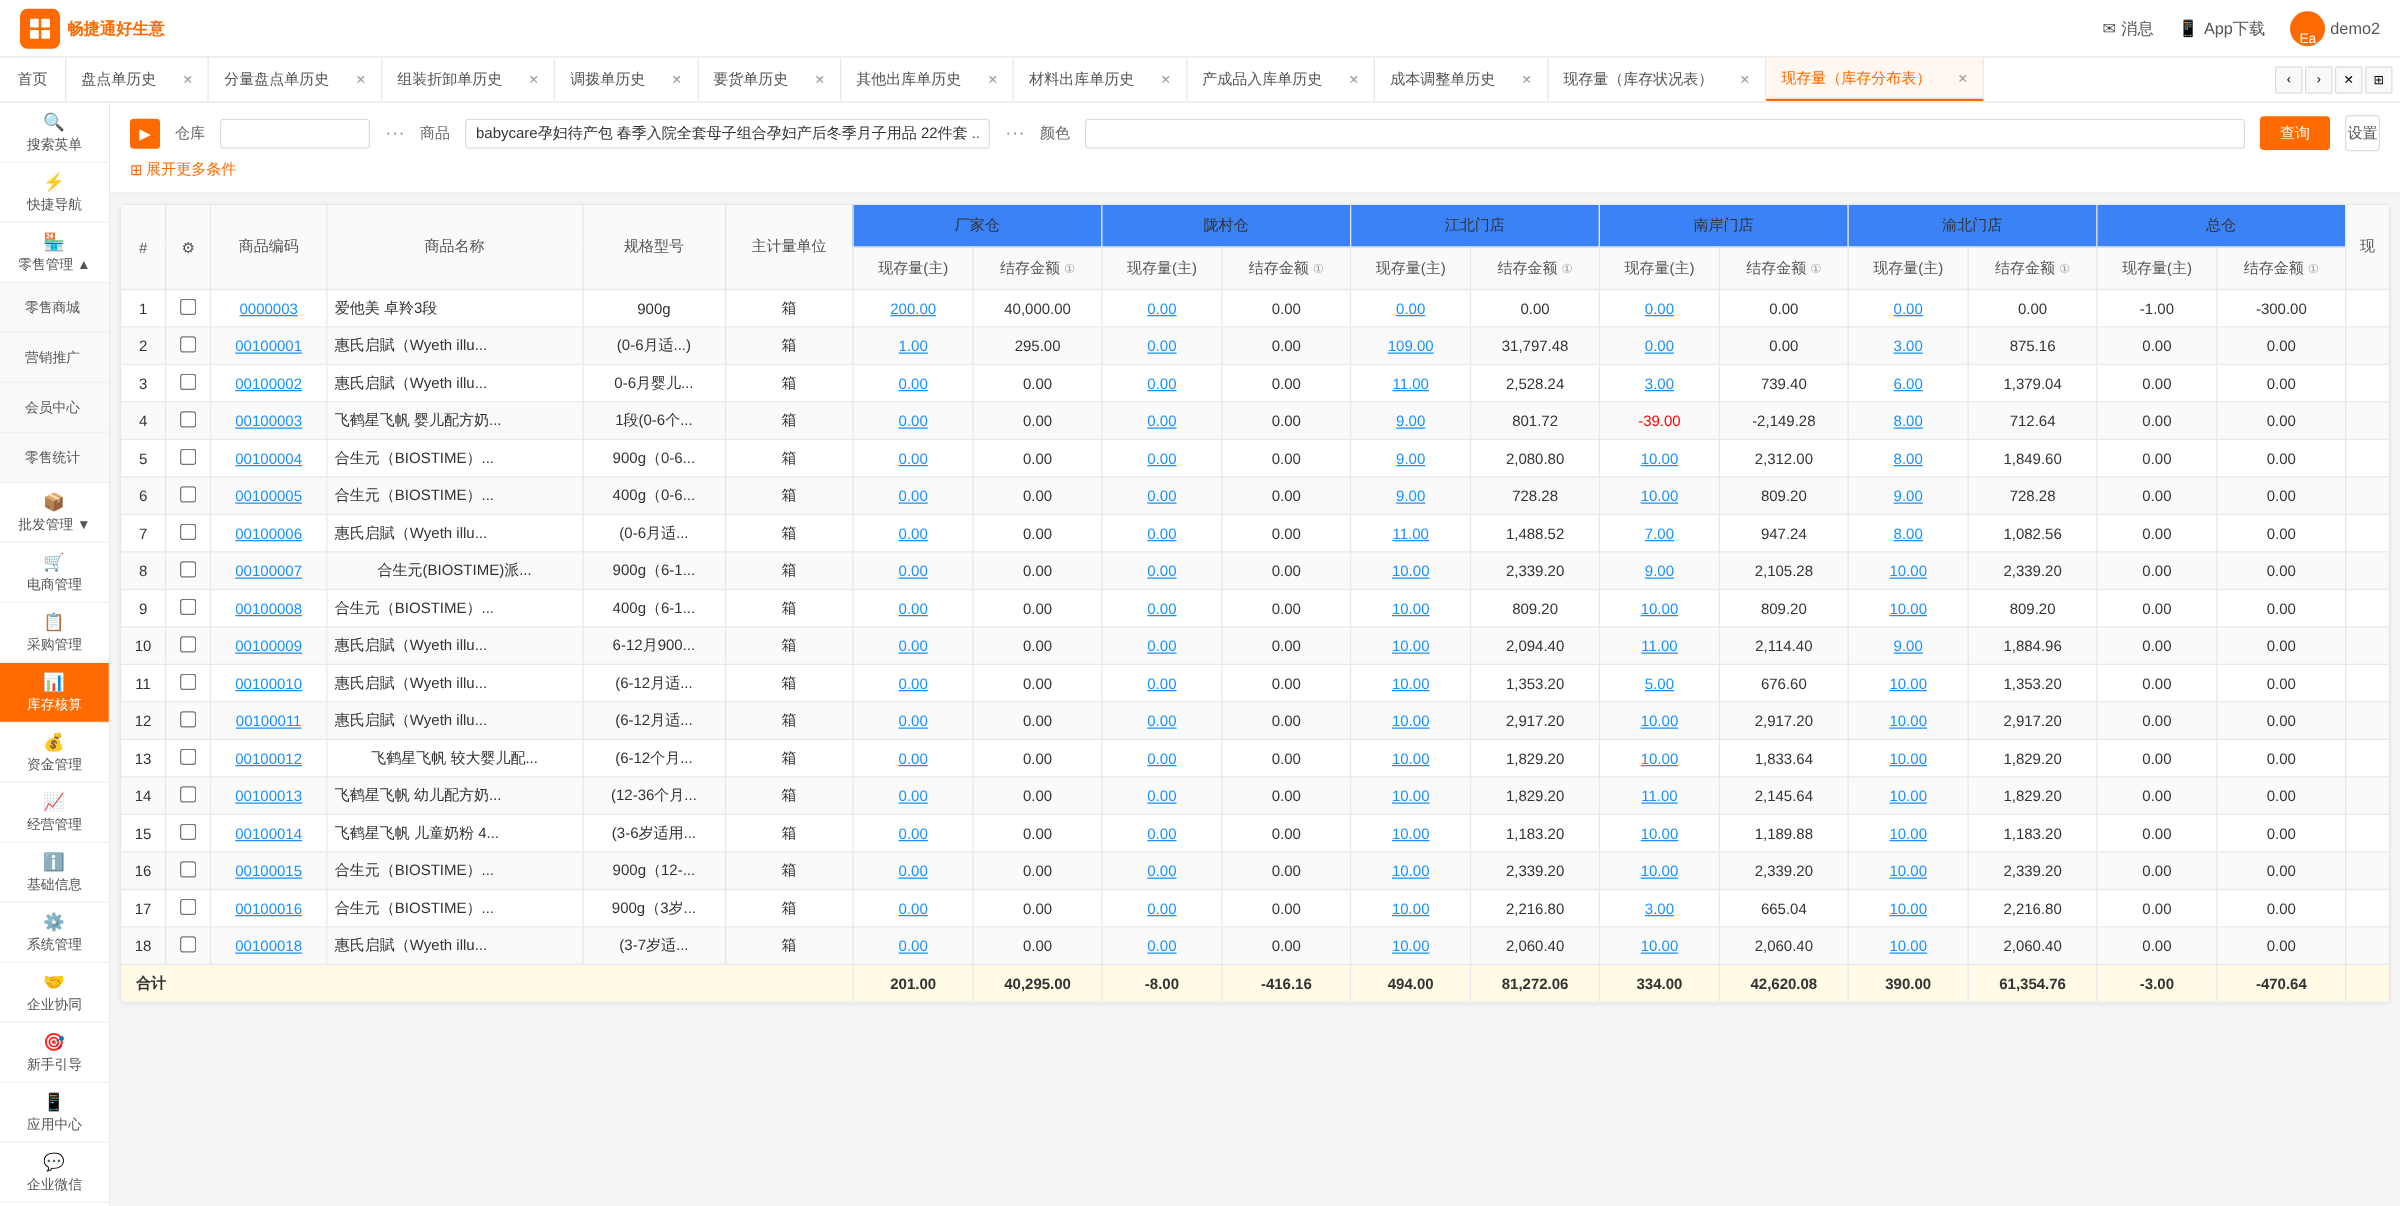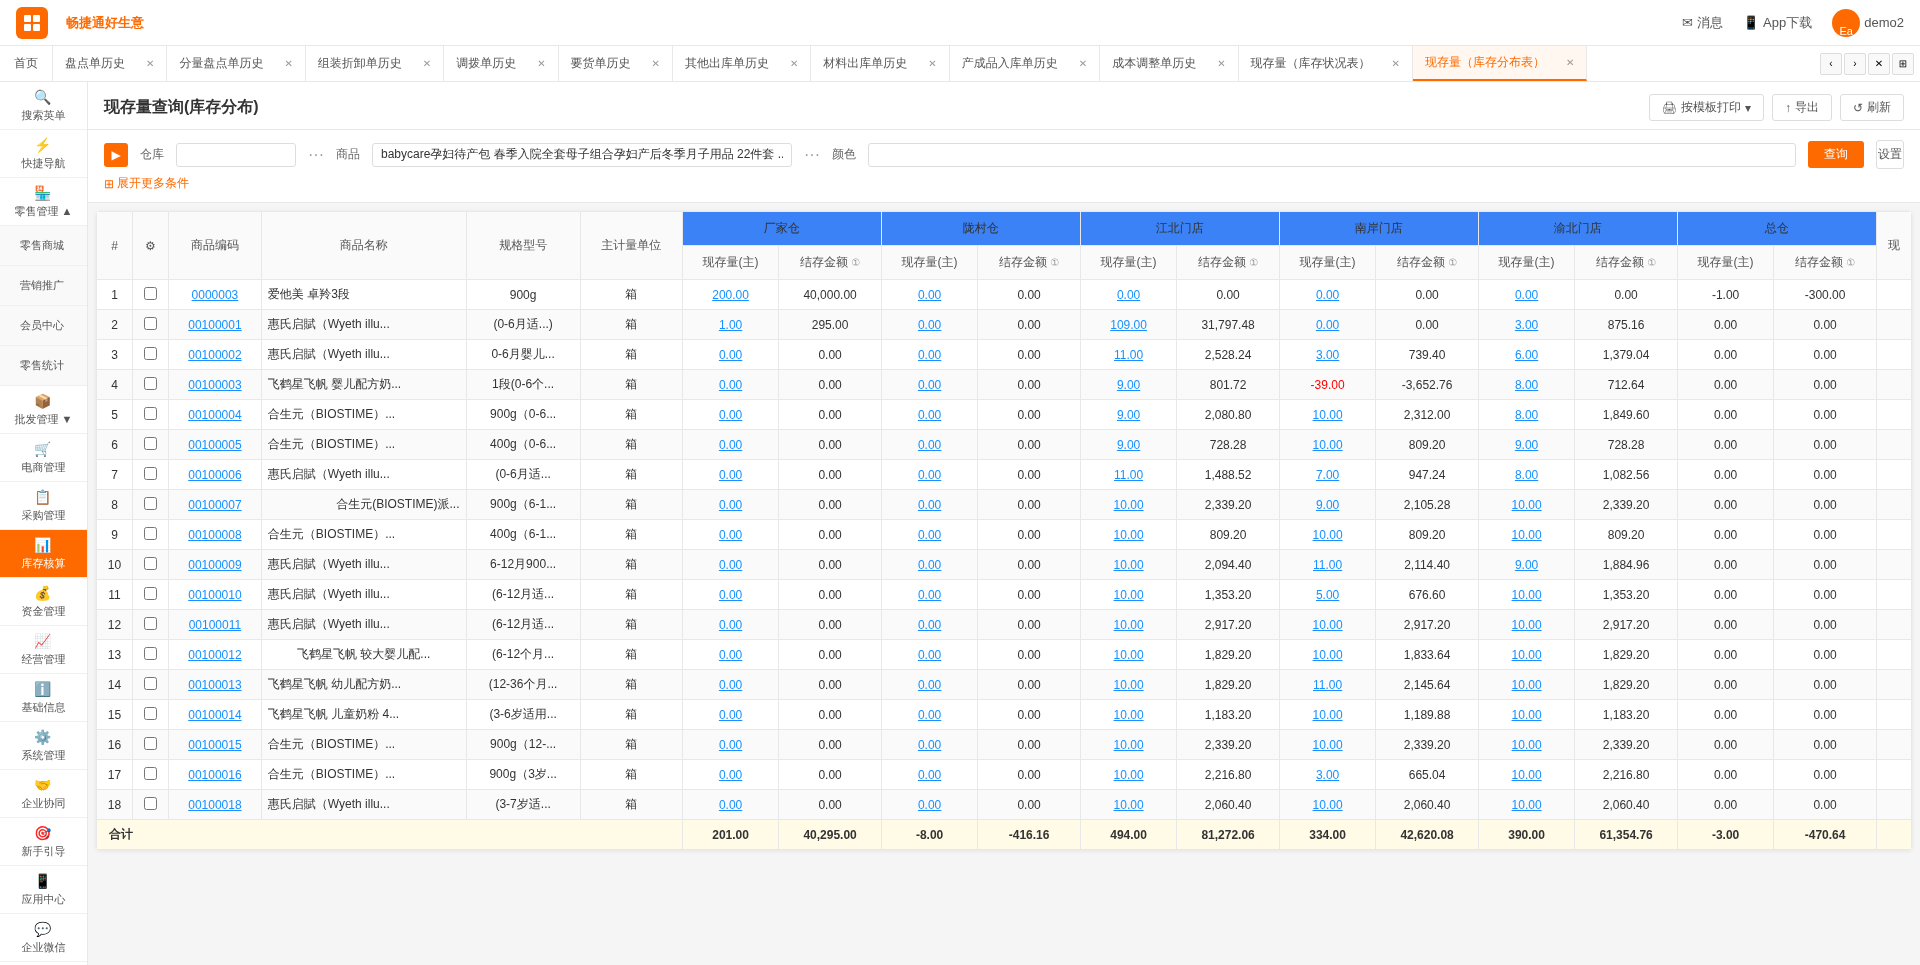--- a/index.html
+++ b/index.html
@@ -10,21 +10,21 @@
       height: 46px;
       background: #fff;
       display: flex;
       align-items: center;
       justify-content: space-between;
       padding: 0 16px;
       border-bottom: 1px solid #e8e8e8;
       position: fixed; top: 0; left: 0; right: 0; z-index: 100;
     }
     .top-bar-logo {
-      display: flex; align-items: center; gap: 18px; font-size: 13px; font-weight: bold; color: #ff6a00;
+      display: flex; align-items: center; gap: 6px; font-size: 13px; font-weight: bold; color: #ff6a00;
     }
     .logo-icon { width: 32px; height: 32px; background: #ff6a00; border-radius: 6px; display: flex; align-items: center; justify-content: center; }
     .logo-icon svg { fill: white; }
     .top-bar-right { display: flex; align-items: center; gap: 20px; font-size: 13px; color: #555; }
     .top-bar-right span { cursor: pointer; display: flex; align-items: center; gap: 4px; }
     .avatar { width: 28px; height: 28px; border-radius: 50%; background: #ff6a00; display: flex; align-items: flex-end; justify-content: center; color: white; font-size: 11px; }
 
     
     .tabs-bar {
       position: fixed; top: 46px; left: 0; right: 0; z-index: 99;
@@ -297,38 +297,20 @@
     <span>企业微信</span>
   </div>
   <div class="sidebar-item">
     
     
   </div>
 </div>
 
 <div class="main-content">
 
-  <div class="page-header">
-    <span class="page-title">现存量查询(库存分布)</span>
-    <div class="page-actions">
-      <button class="btn-action">
-        <span>🖨</span>
-        <span>按模板打印</span>
-        <span>▾</span>
-      </button>
-      <button class="btn-action">
-        <span>↑</span>
-        <span>导出</span>
-      </button>
-      <button class="btn-action">
-        <span>↺</span>
-        <span>刷新</span>
-      </button>
-    </div>
-  </div>
 
   <div class="filter-area">
     <div class="filter-row">
       <span class="orange-arrow">▶</span>
       <span class="filter-label">仓库</span>
       <input class="filter-input" style="width: 120px;" placeholder="">
       <button class="dot-btn">···</button>
       <span class="filter-label">商品</span>
       <input class="filter-input filter-input-long" value="babycare孕妇待产包 春季入院全套母子组合孕妇产后冬季月子用品 22件套 ..." style="width: 420px;">
       <button class="dot-btn" style="color:#999">···</button>
@@ -452,21 +434,21 @@
     <td style="text-align:left; max-width:160px; overflow:hidden; text-overflow:ellipsis;">飞鹤星飞帆 婴儿配方奶...</td>
     <td>1段(0-6个...</td>
     <td>箱</td>
     <td><span class="num-link">0.00</span></td>
     <td>0.00</td>
     <td><span class="num-link">0.00</span></td>
     <td>0.00</td>
     <td><span class="num-link">9.00</span></td>
     <td>801.72</td>
     <td class="num-red"><span class="num-red">-39.00</span></td>
-    <td class="num-red">-3,652.76</td>
+    <td class="num-red">-2,149.28</td>
     <td><span class="num-link">8.00</span></td>
     <td>712.64</td>
     <td class="">0.00</td>
     <td class="">0.00</td>
     <td></td>
   </tr>
             <tr class="row-even">
     <td>5</td>
     <td><input type="checkbox" style="cursor: pointer;"></td>
     <td><span class="num-link">00100004</span></td>
@@ -526,21 +508,21 @@
     <td><span class="num-link">8.00</span></td>
     <td>1,082.56</td>
     <td class="">0.00</td>
     <td class="">0.00</td>
     <td></td>
   </tr>
             <tr class="row-odd">
     <td>8</td>
     <td><input type="checkbox" style="cursor: pointer;"></td>
     <td><span class="num-link">00100007</span></td>
-    <td style="text-align:right; max-width:160px; overflow:hidden; text-overflow:ellipsis;">合生元(BIOSTIME)派...</td>
+    <td style="text-align:center; max-width:160px; overflow:hidden; text-overflow:ellipsis;">合生元(BIOSTIME)派...</td>
     <td>900g（6-1...</td>
     <td>箱</td>
     <td><span class="num-link">0.00</span></td>
     <td>0.00</td>
     <td><span class="num-link">0.00</span></td>
     <td>0.00</td>
     <td><span class="num-link">10.00</span></td>
     <td>2,339.20</td>
     <td class=""><span class="num-link">9.00</span></td>
     <td class="">2,105.28</td>

